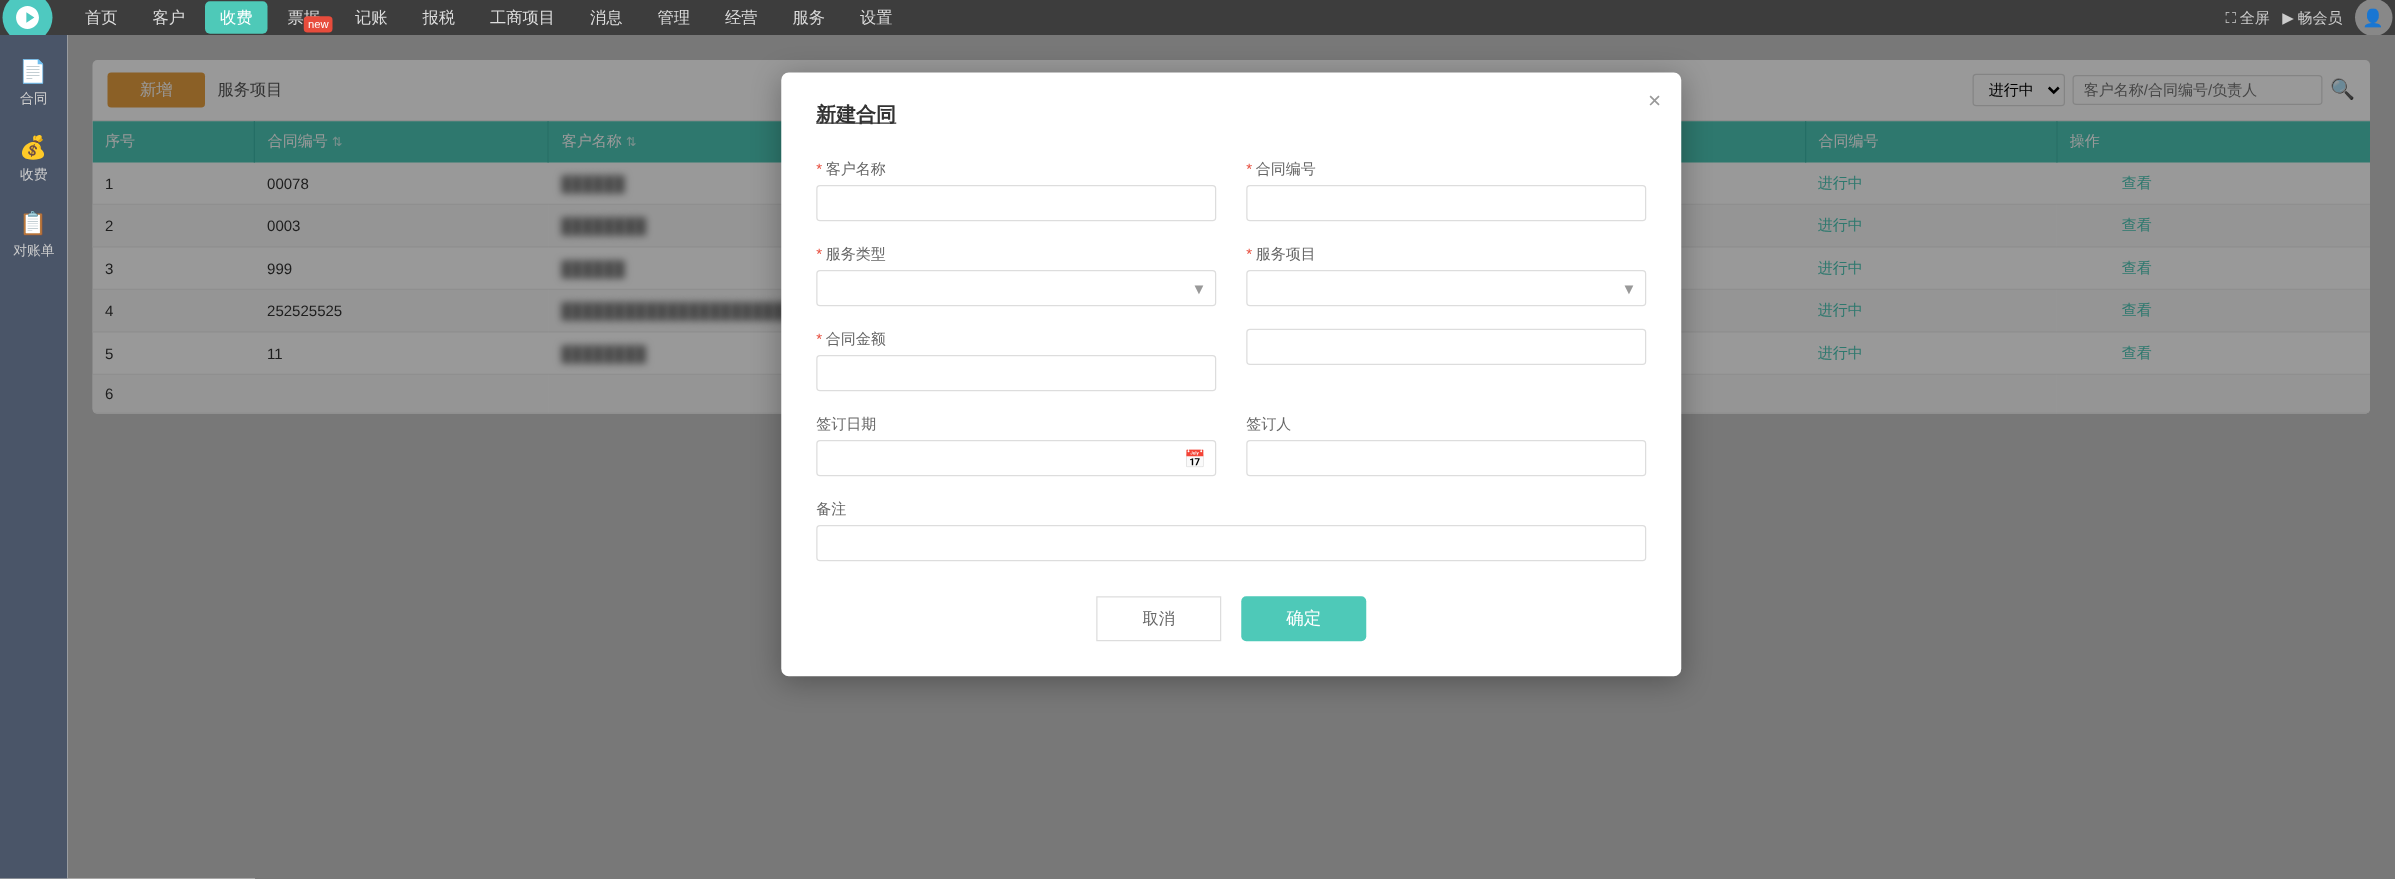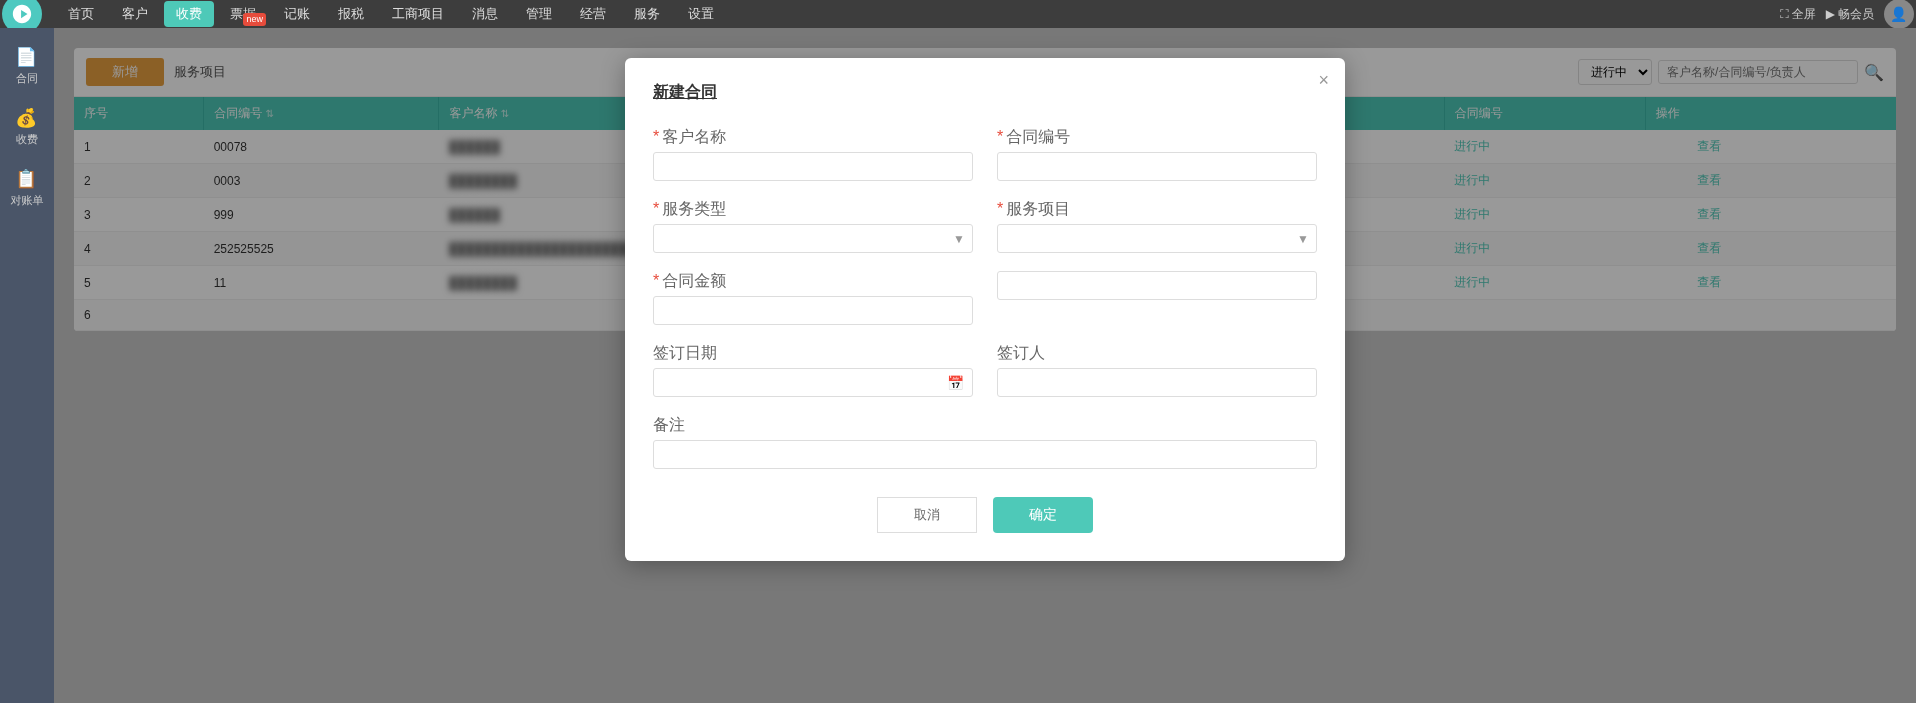--- a/index.html
+++ b/index.html
@@ -228,21 +228,21 @@
       display: grid;
       grid-template-columns: 1fr 1fr;
       gap: 18px 24px;
     }
     .form-row {
       display: flex;
       flex-direction: column;
       gap: 4px;
     }
     .form-label {
-      font-size: 16px;
+      font-size: 12px;
       color: #666;
     }
     .form-label .required {
       color: #e74c3c;
       margin-right: 3px;
     }
     .form-input {
       border: 1px solid #ddd;
       border-radius: 3px;
       padding: 6px 10px;

